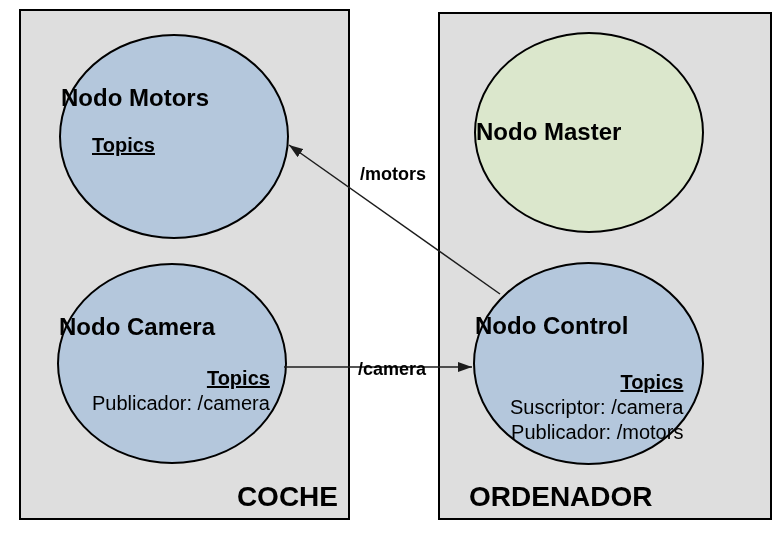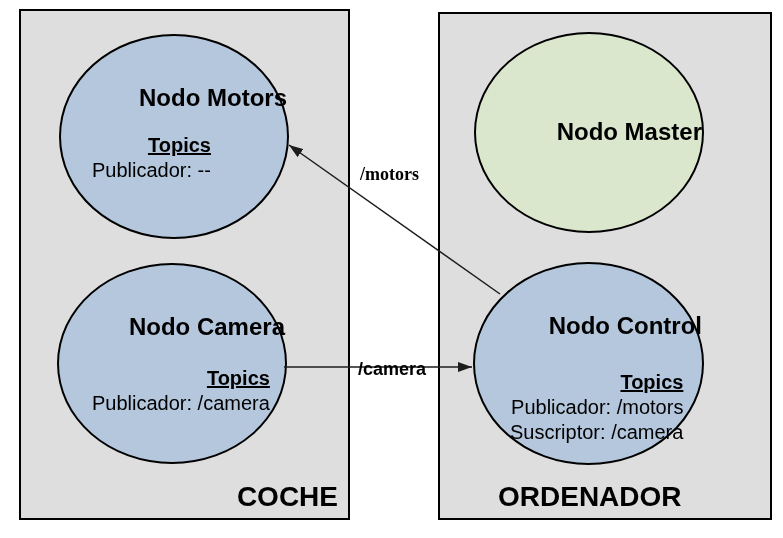--- a/index.html
+++ b/index.html
@@ -26,36 +26,36 @@
   #coche-box{left:19px;top:9px;width:331px;height:511px;}
   #ordenador-box{left:438px;top:12px;width:334px;height:508px;}
   .group-label{
     position:absolute;
     font-weight:bold;
     font-size:28px;
     letter-spacing:0px;
     white-space:nowrap;
   }
   #coche-label{right:10px;bottom:5px;}
-  #ordenador-label{left:58px;bottom:5px;}
+  #ordenador-label{left:29px;bottom:5px;}
   .node{
     position:absolute;
     border:2px solid var(--border);
     border-radius:50%;
     box-sizing:border-box;
   }
   .node.blue{background:var(--node-blue);}
   .node.green{background:var(--node-green);}
   #node-motors{left:57px;top:32px;width:230px;height:205px;}
   #node-camera{left:55px;top:262px;width:230px;height:201px;}
   #node-master{left:474px;top:32px;width:230px;height:201px;}
   #node-control{left:473px;top:262px;width:231px;height:203px;}
   .node-title{
     position:absolute;left:0;right:0;
-    text-align:right;
+    text-align:left;
     font-weight:bold;
     font-size:24px;
     line-height:28px;
     white-space:nowrap;
   }
   #node-motors .node-title,#node-camera .node-title,#node-control .node-title{top:48px;}
   #node-master .node-title{top:84px;}
   .node-body{
     position:absolute;
     font-size:20px;
@@ -67,39 +67,38 @@
   #node-camera .node-body{left:33px;top:101px;}
   #node-control .node-body{left:35px;top:106px;}
   .topics-heading{font-weight:bold;text-decoration:underline;}
   .edge-label{
     position:absolute;
     font-weight:bold;
     font-size:18px;
     line-height:22px;
     white-space:nowrap;
   }
-  #motors-topic-label{left:360px;top:163px;font-family:Liberation Serif, serif;}
+  #motors-topic-label{left:360px;top:163px;}
   #camera-topic-label{left:358px;top:358px;}
   #edges-layer{
     position:absolute;left:0;top:0;width:783px;height:538px;
     pointer-events:none;
   }
   #edges-layer line{stroke:#1c1c1c;stroke-width:1.5;}
 </style>
 </head>
 <body>
 
 <div class="group-box" id="coche-box">
   <div class="group-label" id="coche-label">COCHE</div>
 
   <div class="node blue" id="node-motors" style="left:38px;top:23px;">
     <div class="node-title">Nodo Motors</div>
     <div class="node-body">
       <div class="topics-heading">Topics</div>
-      <div>Publicador: --</div>
     </div>
   </div>
 
   <div class="node blue" id="node-camera" style="left:36px;top:252px;">
     <div class="node-title">Nodo Camera</div>
     <div class="node-body">
       <div class="topics-heading">Topics</div>
       <div>Publicador: /camera</div>
     </div>
   </div>
@@ -109,22 +108,22 @@
   <div class="group-label" id="ordenador-label">ORDENADOR</div>
 
   <div class="node green" id="node-master" style="left:34px;top:18px;">
     <div class="node-title">Nodo Master</div>
   </div>
 
   <div class="node blue" id="node-control" style="left:33px;top:248px;">
     <div class="node-title">Nodo Control</div>
     <div class="node-body">
       <div class="topics-heading">Topics</div>
+      <div>Suscriptor: /camera</div>
       <div>Publicador: /motors</div>
-      <div>Suscriptor: /camera</div>
     </div>
   </div>
 </div>
 
 <svg id="edges-layer" viewBox="0 0 783 538">
   <defs>
     <marker id="arrowhead" viewBox="0 0 14 10" markerWidth="14" markerHeight="10" refX="14" refY="5" orient="auto" markerUnits="userSpaceOnUse">
       <path d="M0,0 L14,5 L0,10 Z" fill="#1c1c1c"></path>
     </marker>
   </defs>

